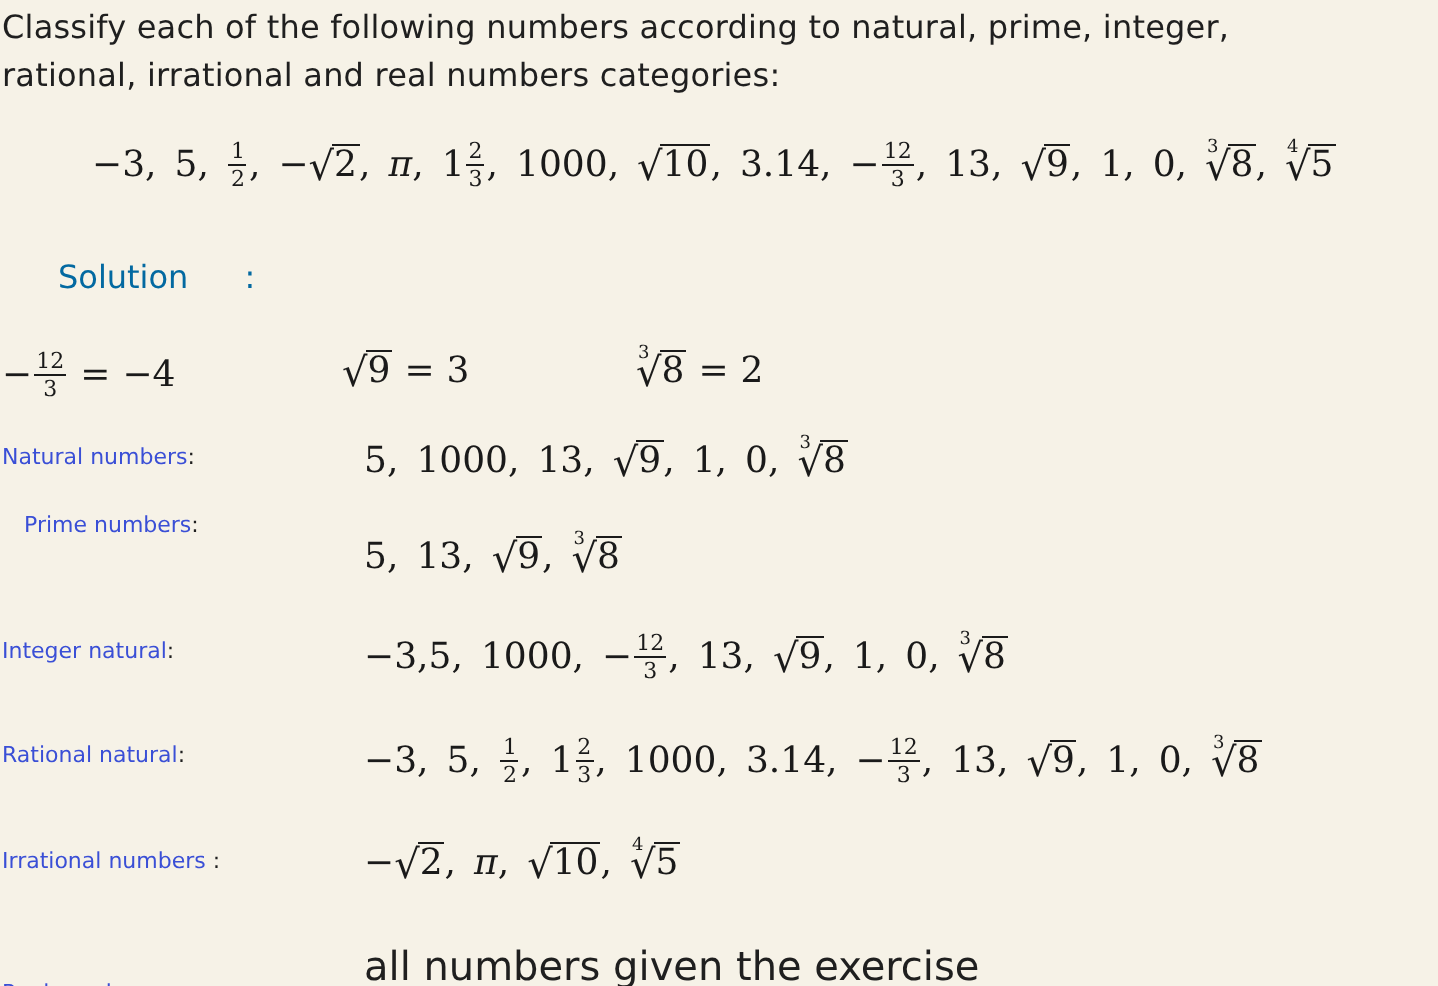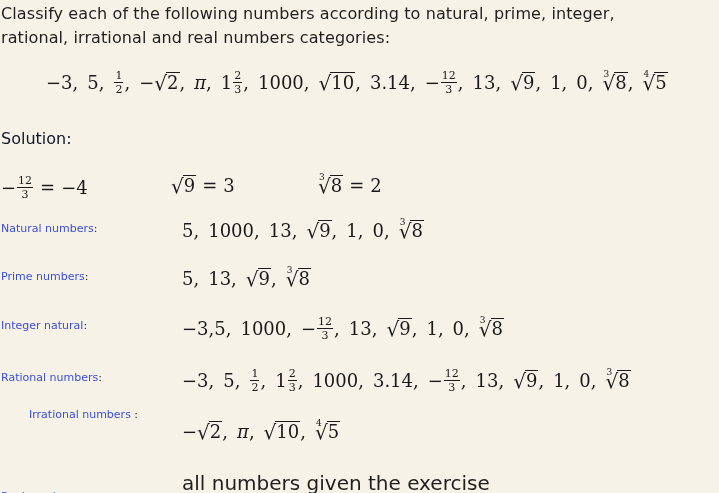--- a/index.html
+++ b/index.html
@@ -22,21 +22,21 @@
     .intro {
       left: 1px; top: 2px;
       line-height: 24px;
       width: 638px;
       white-space: normal;
       font-family: "DejaVu Sans", sans-serif;
       font-size: 16px;
       letter-spacing: 0.1px;
       color: #1f1f1f;
     }
-    .solution-label { color: #0f172a; }
+    .solution-label { color: #0369a1; padding-left: 28px; }
     .cat-label { color: #3a4fd6; }
     .colon { color: #1f1f1f; }
     .math {
       font-family: "DejaVu Serif", "Liberation Serif", serif;
       font-size: 18px;
       display: flex;
       align-items: center;
       gap: 0;
       color: #1a1a1a;
     }
@@ -255,21 +255,21 @@
   <span>0</span>
     <span>,</span>
     <span class="sep"></span>
   <span class="sqrt">
       <span class="index">3</span>
       <span class="rad-sign">√</span>
       <span class="radicand">8</span>
     </span>
 </div>
 
-<div class="abs row-label" style="left:1px; top:270px;">
+<div class="abs row-label" style="left:1px; top:256px;padding-left:11px;">
   <span class="cat-label">Prime numbers</span><span class="colon">:</span>
 </div>
 <div class="abs math" style="left:182px; top:268px;">
   <span>5</span>
     <span>,</span>
     <span class="sep"></span>
   <span>13</span>
     <span>,</span>
     <span class="sep"></span>
   <span class="sqrt">
@@ -320,21 +320,21 @@
     <span>,</span>
     <span class="sep"></span>
   <span class="sqrt">
       <span class="index">3</span>
       <span class="rad-sign">√</span>
       <span class="radicand">8</span>
     </span>
 </div>
 
 <div class="abs row-label" style="left:1px; top:371px;">
-  <span class="cat-label">Rational numbers</span><span class="colon">:</span>
+  <span class="cat-label">Rational natural</span><span class="colon">:</span>
 </div>
 <div class="abs math" style="left:182px; top:368px;">
   <span>−3</span>
     <span>,</span>
     <span class="sep"></span>
   <span>5</span>
     <span>,</span>
     <span class="sep"></span>
   <span class="frac">
       <span class="num">1</span>
@@ -377,21 +377,21 @@
   <span>0</span>
     <span>,</span>
     <span class="sep"></span>
   <span class="sqrt">
       <span class="index">3</span>
       <span class="rad-sign">√</span>
       <span class="radicand">8</span>
     </span>
 </div>
 
-<div class="abs row-label" style="left:1px; top:408px;margin-left:28px;">
+<div class="abs row-label" style="left:1px; top:424px;">
   <span class="cat-label">Irrational numbers </span><span class="colon">:</span>
 </div>
 <div class="abs math" style="left:182px; top:421px;">
   <span>−</span>
     <span class="sqrt">
       <span class="rad-sign">√</span>
       <span class="radicand">2</span>
     </span>
     <span>,</span>
     <span class="sep"></span>

